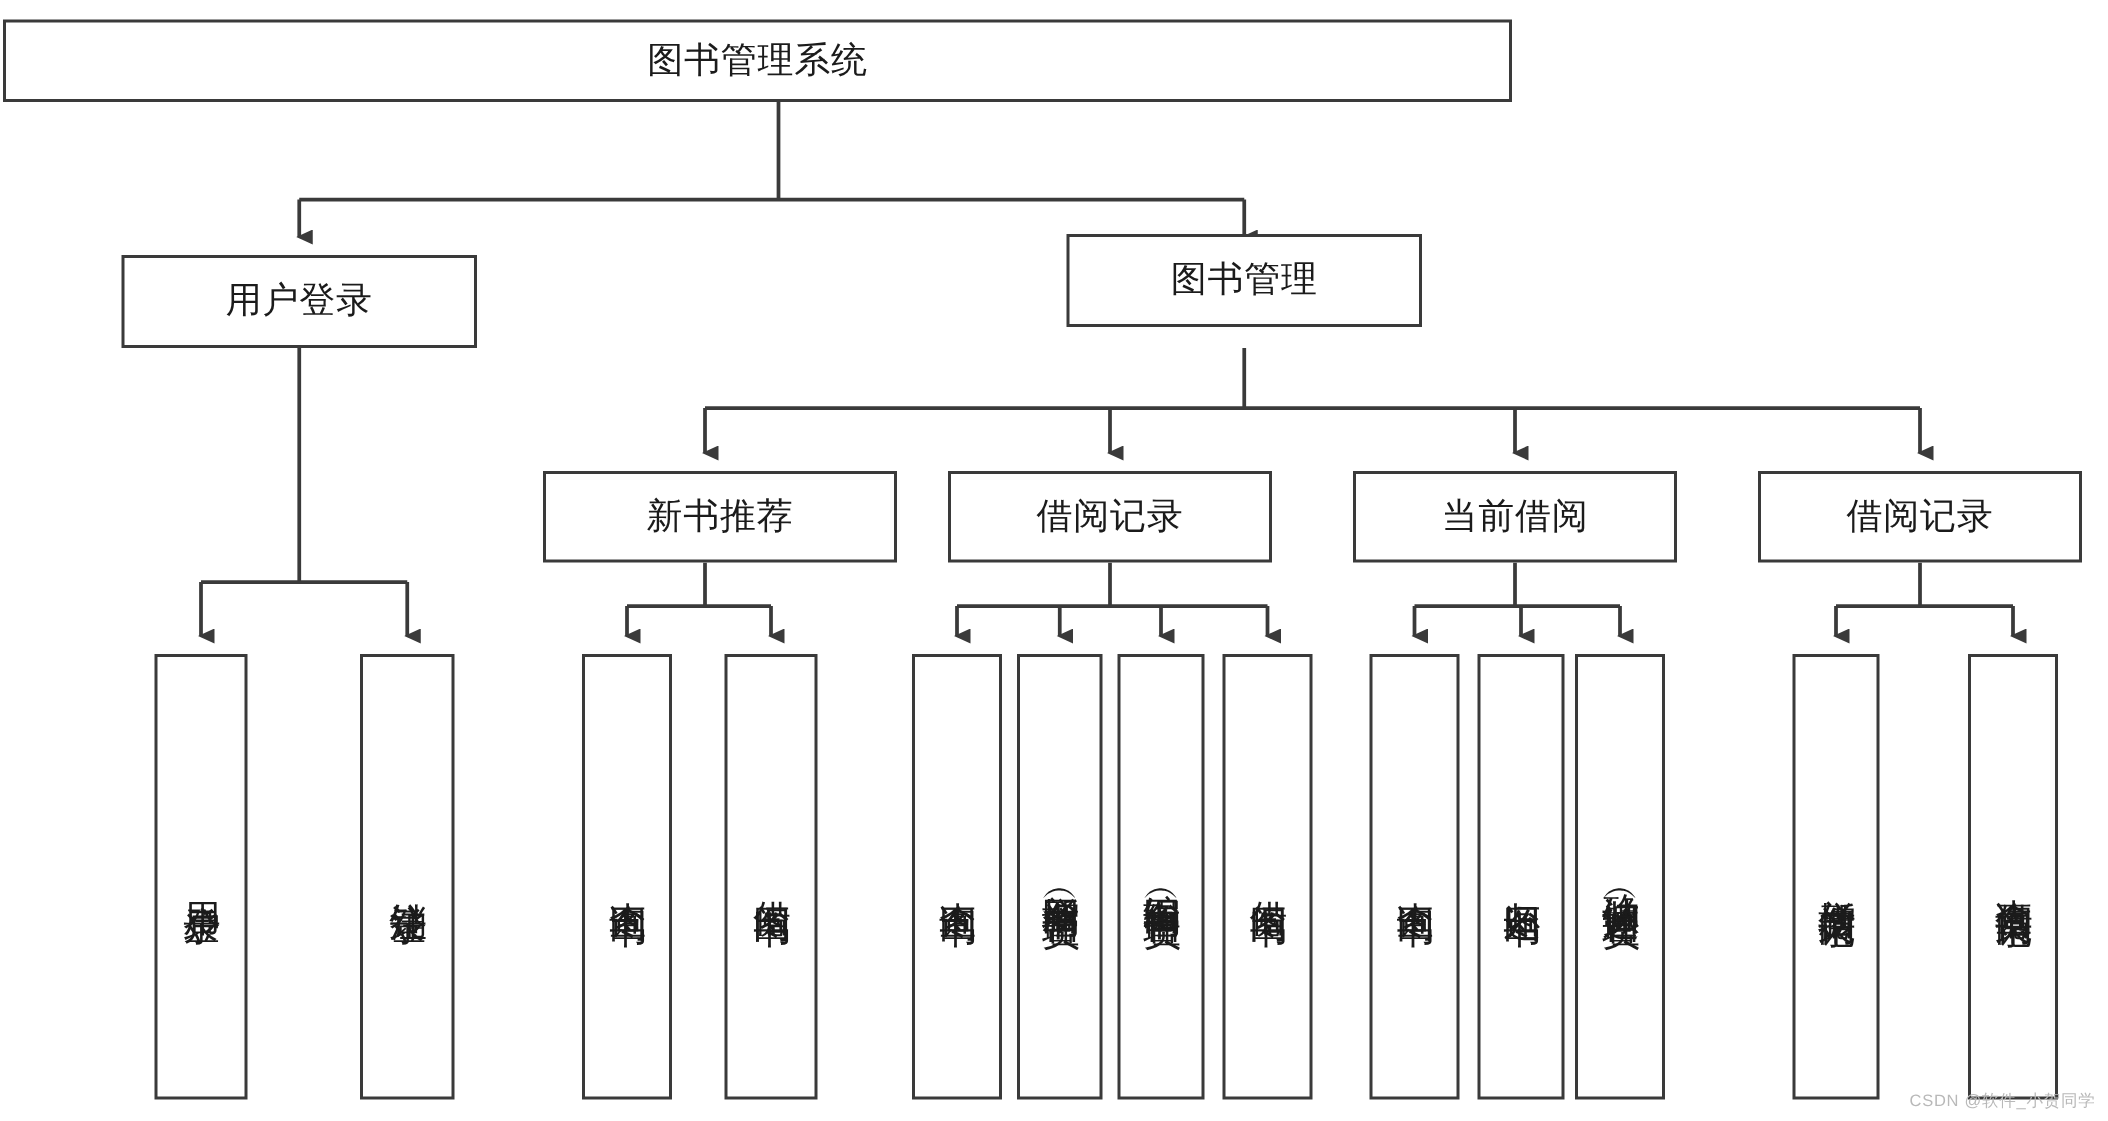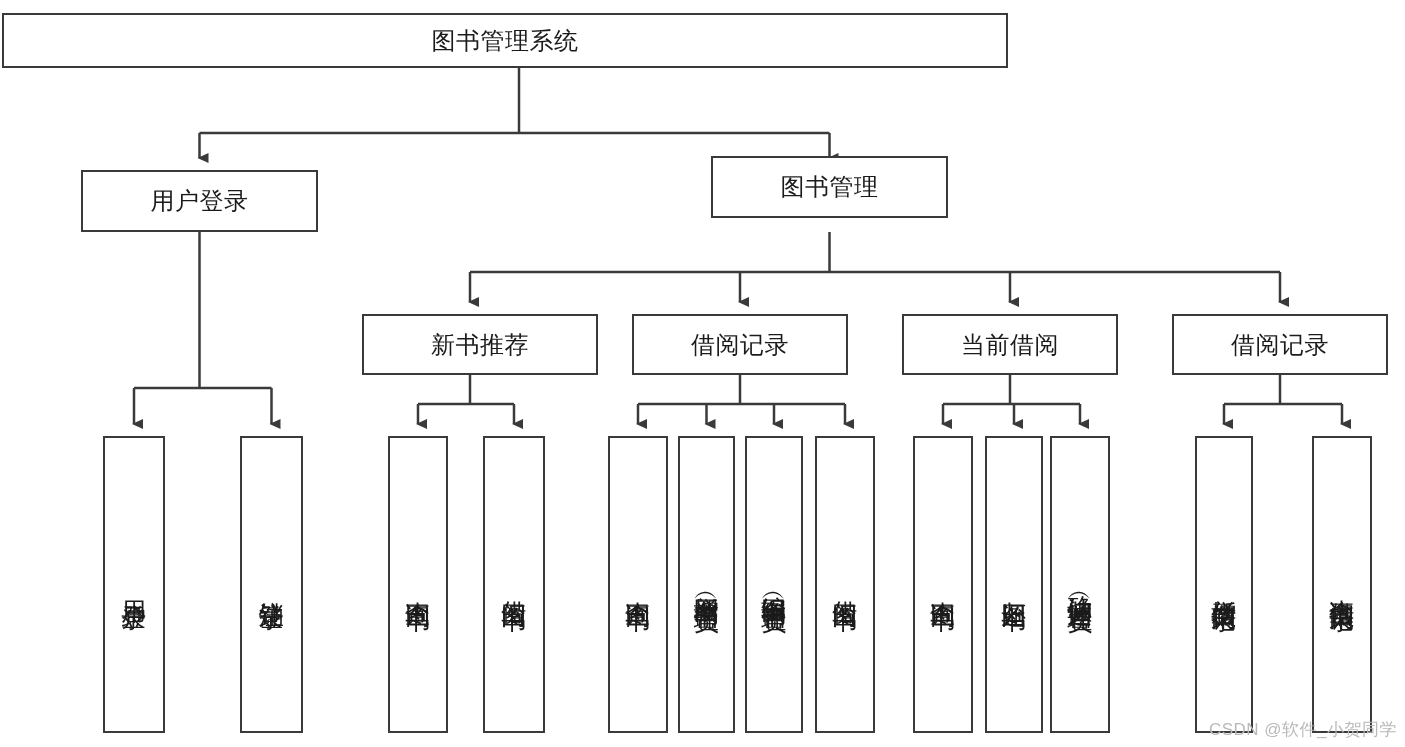--- a/index.html
+++ b/index.html
@@ -57,21 +57,21 @@
     text-orientation: upright;
     font-size: 25px;
     line-height: 1.05;
     letter-spacing: 2px;
     white-space: nowrap;
   }
   .watermark {
     position: absolute;
     right: 8px;
     bottom: 6px;
-    font-size: 17px;
+    font-size: 11px;
     color: #b9b9b9;
     letter-spacing: 0.5px;
     white-space: nowrap;
     font-family: "Liberation Sans", "DejaVu Sans", sans-serif;
   }
 </style>
 </head>
 <body>
 
 <div id="canvas">

